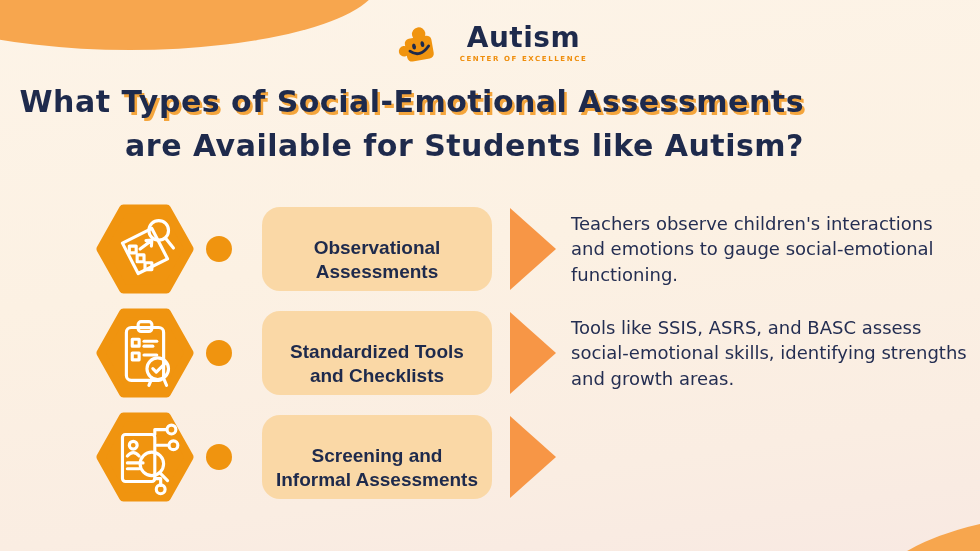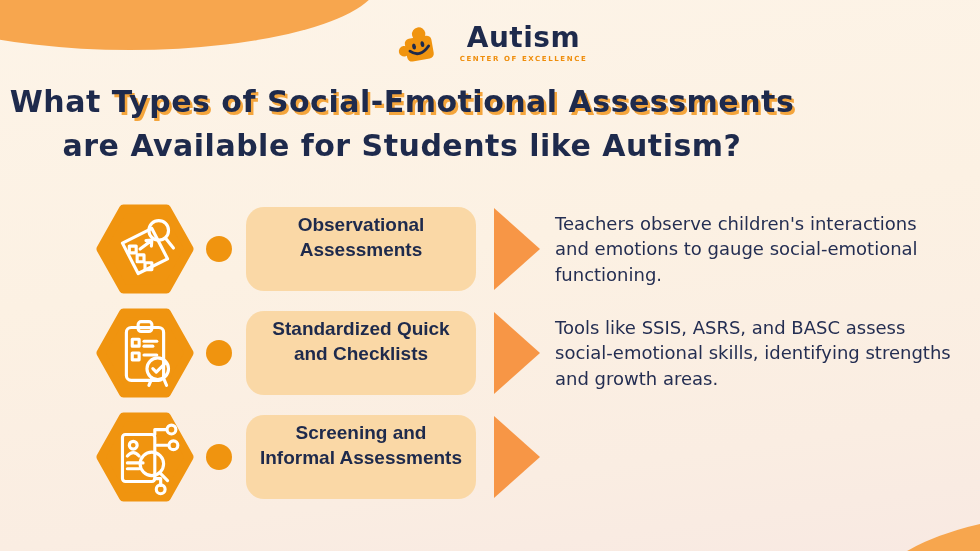--- a/index.html
+++ b/index.html
@@ -13,30 +13,30 @@
   
   .blob{position:absolute;background:#F7A64E;border-radius:50%;}
   .blob-tl{left:-120px;top:-92px;width:500px;height:142px;}
   .blob-br{left:863px;top:514px;width:424px;height:190px;}
   
   .logo{position:absolute;top:18px;left:0;width:980px;display:flex;justify-content:center;align-items:center;gap:17px;}
   .logo-text{display:flex;flex-direction:column;align-items:center;}
   .brand{font-size:28px;font-weight:bold;color:#1E2A4C;letter-spacing:0.5px;line-height:1;}
   .tagline{font-size:7px;font-weight:bold;color:#EF8E0D;letter-spacing:1.6px;margin-top:3px;}
   
-  .title{position:absolute;top:80px;left:0;width:804px;text-align:center;
+  .title{position:absolute;top:80px;left:0;width:804px;text-align:right;
     color:#1E2A4C;font-weight:bold;font-size:30px;line-height:1.45;letter-spacing:0.5px;}
   .title .hl{text-shadow:2.5px 2.5px 0 #F4A53C;}
   
   .row{position:absolute;left:96px;height:104px;display:flex;align-items:center;}
   .row1{top:197px;} .row2{top:301px;} .row3{top:405px;}
   .hex{width:98px;height:98px;flex:none;}
   .dot{width:26px;height:26px;border-radius:50%;background:#F0940F;margin-left:12px;flex:none;}
-  .label-box{margin-left:14px;width:230px;min-height:84px;background:#FAD8A6;border-radius:18px;
-    display:flex;align-items:flex-start;justify-content:center;text-align:center;
+  .label-box{margin-left:30px;width:230px;min-height:84px;background:#FAD8A6;border-radius:18px;
+    display:flex;align-items:flex-end;justify-content:center;text-align:center;
     padding:6px 10px;box-sizing:border-box;flex:none;}
   .label-box span{display:inline-block;max-width:205px;
     font-family:"Liberation Sans",sans-serif;font-weight:bold;font-size:19px;line-height:1.3;color:#1E2A4C;}
   .arrow{margin-left:18px;width:46px;height:82px;background:#F79646;
     clip-path:polygon(0 0,100% 50%,0 100%);flex:none;}
   .desc{margin-left:15px;width:400px;font-size:18px;line-height:1.42;color:#242E52;}
 </style>
 </head>
 <body>
 
@@ -99,21 +99,21 @@
         <line x1="49" y1="43" x2="58" y2="43"></line>
         <rect x="37" y="50" width="7" height="7"></rect>
         <line x1="49" y1="52" x2="62" y2="52"></line>
         <circle cx="63" cy="66" r="11"></circle>
         <path d="M58 66 l3.5 3.5 L70 61"></path>
         <path d="M57 76 l-3 7 M69 76 l3 7"></path>
       </g>
     </svg>
     <div class="dot"></div>
     <div class="label-box">
-      <span>Standardized Quick and Checklists</span>
+      <span>Standardized Tools and Checklists</span>
     </div>
     <div class="arrow"></div>
     <div class="desc">Tools like SSIS, ASRS, and BASC assess social-emotional skills, identifying strengths and growth areas.</div>
   </div>
 
   <div class="row row3">
     <svg class="hex" viewBox="0 0 100 100">
       <path d="M28 9 L72 9 L95 50 L72 91 L28 91 L5 50 Z" fill="#F0940F" stroke="#F0940F" stroke-width="9" stroke-linejoin="round"></path>
       <g fill="none" stroke="#fff" stroke-width="3.2" stroke-linecap="round" stroke-linejoin="round">
         <rect x="27" y="27" width="33" height="48" rx="3"></rect>

